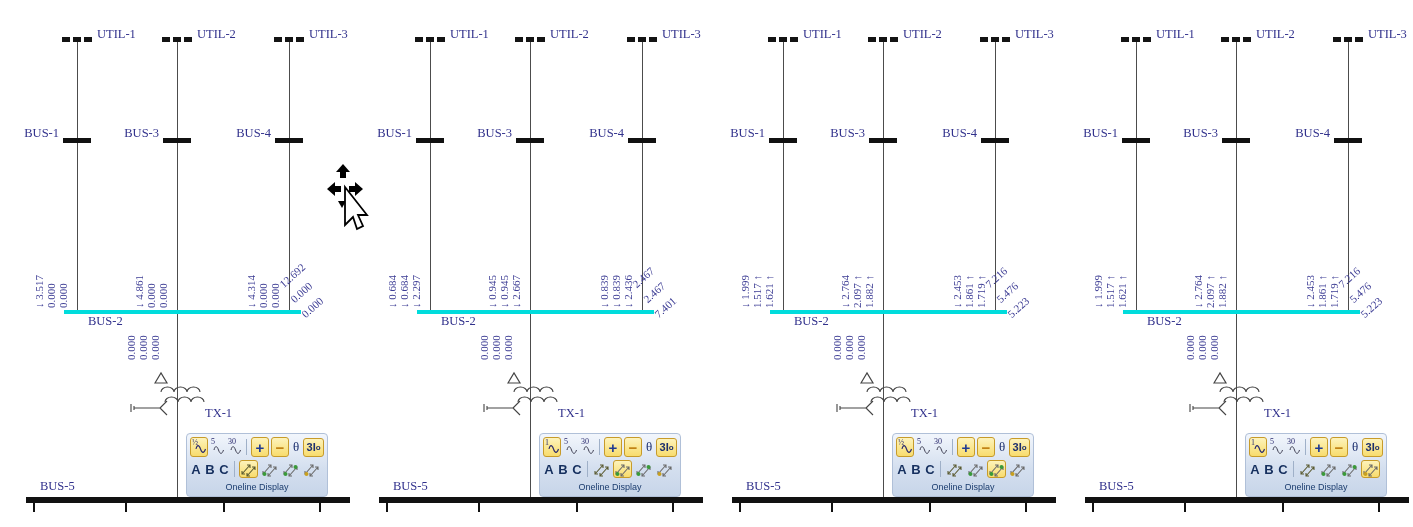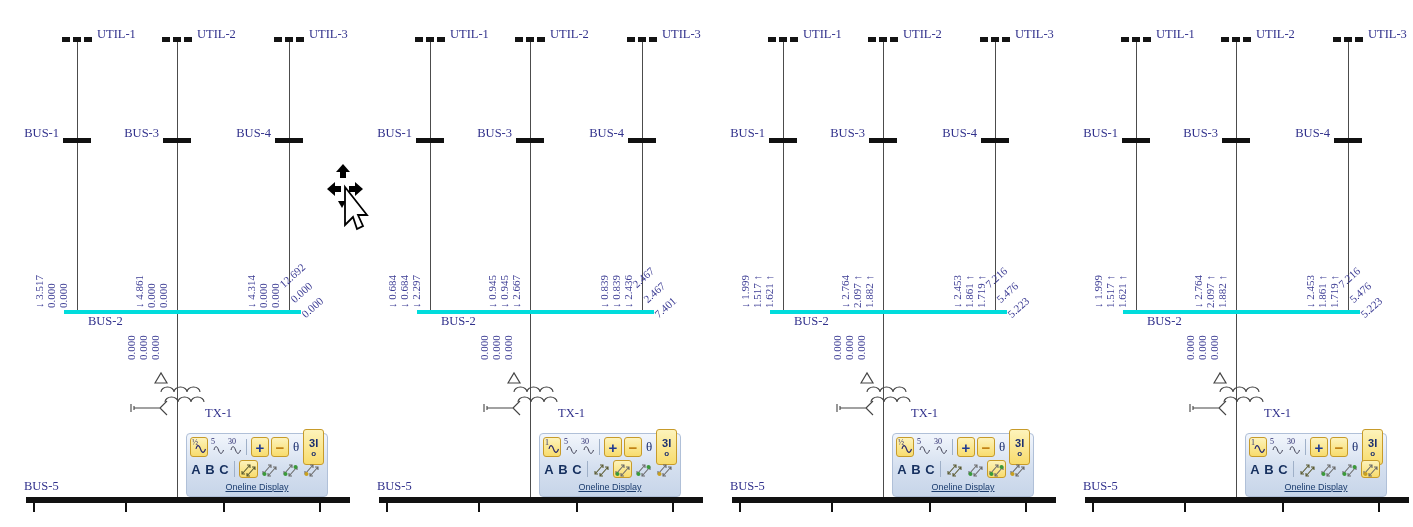--- a/index.html
+++ b/index.html
@@ -33,47 +33,47 @@
 
   
   .bus2bar{position:absolute;left:64px;top:310px;width:237px;height:4px;background:#00dcdc;}
   .bus2label{position:absolute;left:88px;top:314px;font-size:12.5px;color:#31318c;}
 
   
   .txsvg{position:absolute;left:calc(var(--x) - 50px);top:370px;width:90px;height:54px;}
   .txlabel{position:absolute;left:calc(var(--x) + 28px);top:406px;font-size:12.5px;color:#31318c;}
 
   
-  .bus5label{position:absolute;left:24px;top:479px;font-size:12.5px;color:#31318c;}
+  .bus5label{position:absolute;left:40px;top:479px;font-size:12.5px;color:#31318c;}
   .bus5bar{position:absolute;left:26px;top:497px;width:324px;height:6px;background:#111;}
   .tick{position:absolute;top:503px;width:2px;height:9px;background:#111;}
   .t0{left:33px;} .t1{left:125px;} .t2{left:223px;} .t3{left:319px;}
 
   
   .tbar{position:absolute;left:186px;top:433px;width:142px;height:64px;border-radius:4px;
         background:linear-gradient(#f2f6fc,#d4dfef 55%,#c7d5e9);border:1px solid #b0c0d8;
         box-sizing:border-box;padding:2px 3px 1px 3px;font-family:"Liberation Sans",sans-serif;}
   .trow{display:flex;align-items:center;height:22px;gap:2px;}
   .tb-btn{background:linear-gradient(#fdf3bb,#f8dc6d);border:1px solid #c79b2a;border-radius:3px;
           box-sizing:border-box;display:flex;align-items:center;justify-content:center;}
   .cycbtn{width:19px;height:20px;position:relative;}
   .cycic{width:16px;height:20px;position:relative;}
   .cyc-num{position:absolute;left:1px;top:0px;font-size:8px;color:#2a2a6e;font-family:"Liberation Serif",serif;}
   .cyc-wave{position:absolute;right:0px;bottom:3px;}
   .tdiv{width:1px;height:16px;background:#9fb0c8;margin:0 2px;}
   .pm{width:19px;height:20px;font-size:15px;font-weight:bold;color:#1f3a93;}
   .pm.minus{color:#bf7f10;}
   .theta{width:11px;text-align:center;font-size:13px;color:#1c2f6e;font-family:"Liberation Serif",serif;}
-  .tio{width:22px;height:36px;font-size:11px;font-weight:bold;color:#1c2f6e;flex-direction:column;}
+  .tio{width:22px;height:19px;font-size:11px;font-weight:bold;color:#1c2f6e;}
   .tio sub{font-size:8px;}
   .ph{width:12px;text-align:center;font-size:13px;font-weight:bold;color:#16305f;}
   .arrow-ic{width:19px;height:18px;display:flex;align-items:center;justify-content:center;
             border:1px solid transparent;border-radius:3px;box-sizing:border-box;}
   .arrow-ic.active{background:linear-gradient(#fdf3bb,#f8dc6d);border-color:#c79b2a;}
-  .tcap{text-align:center;font-size:9px;color:#1b3c6e;margin-top:2px;text-decoration:underline;}
+  .tcap{text-align:center;font-size:9px;color:#1b3c6e;margin-top:2px;}
 
   
   .cursor{position:absolute;left:326px;top:163px;width:50px;height:80px;pointer-events:none;}
 </style>
 </head>
 <body>
 
 <div id="panels">
     <div class="panel">
 

